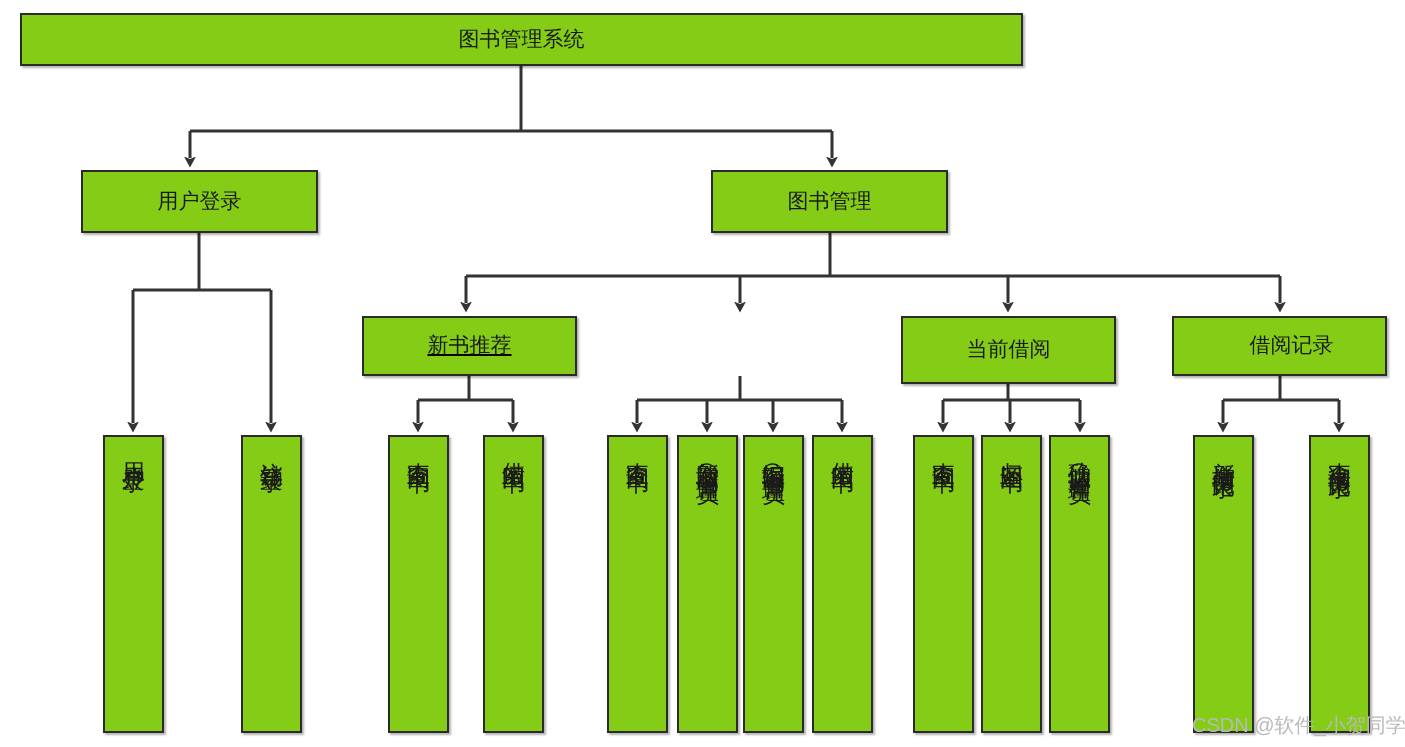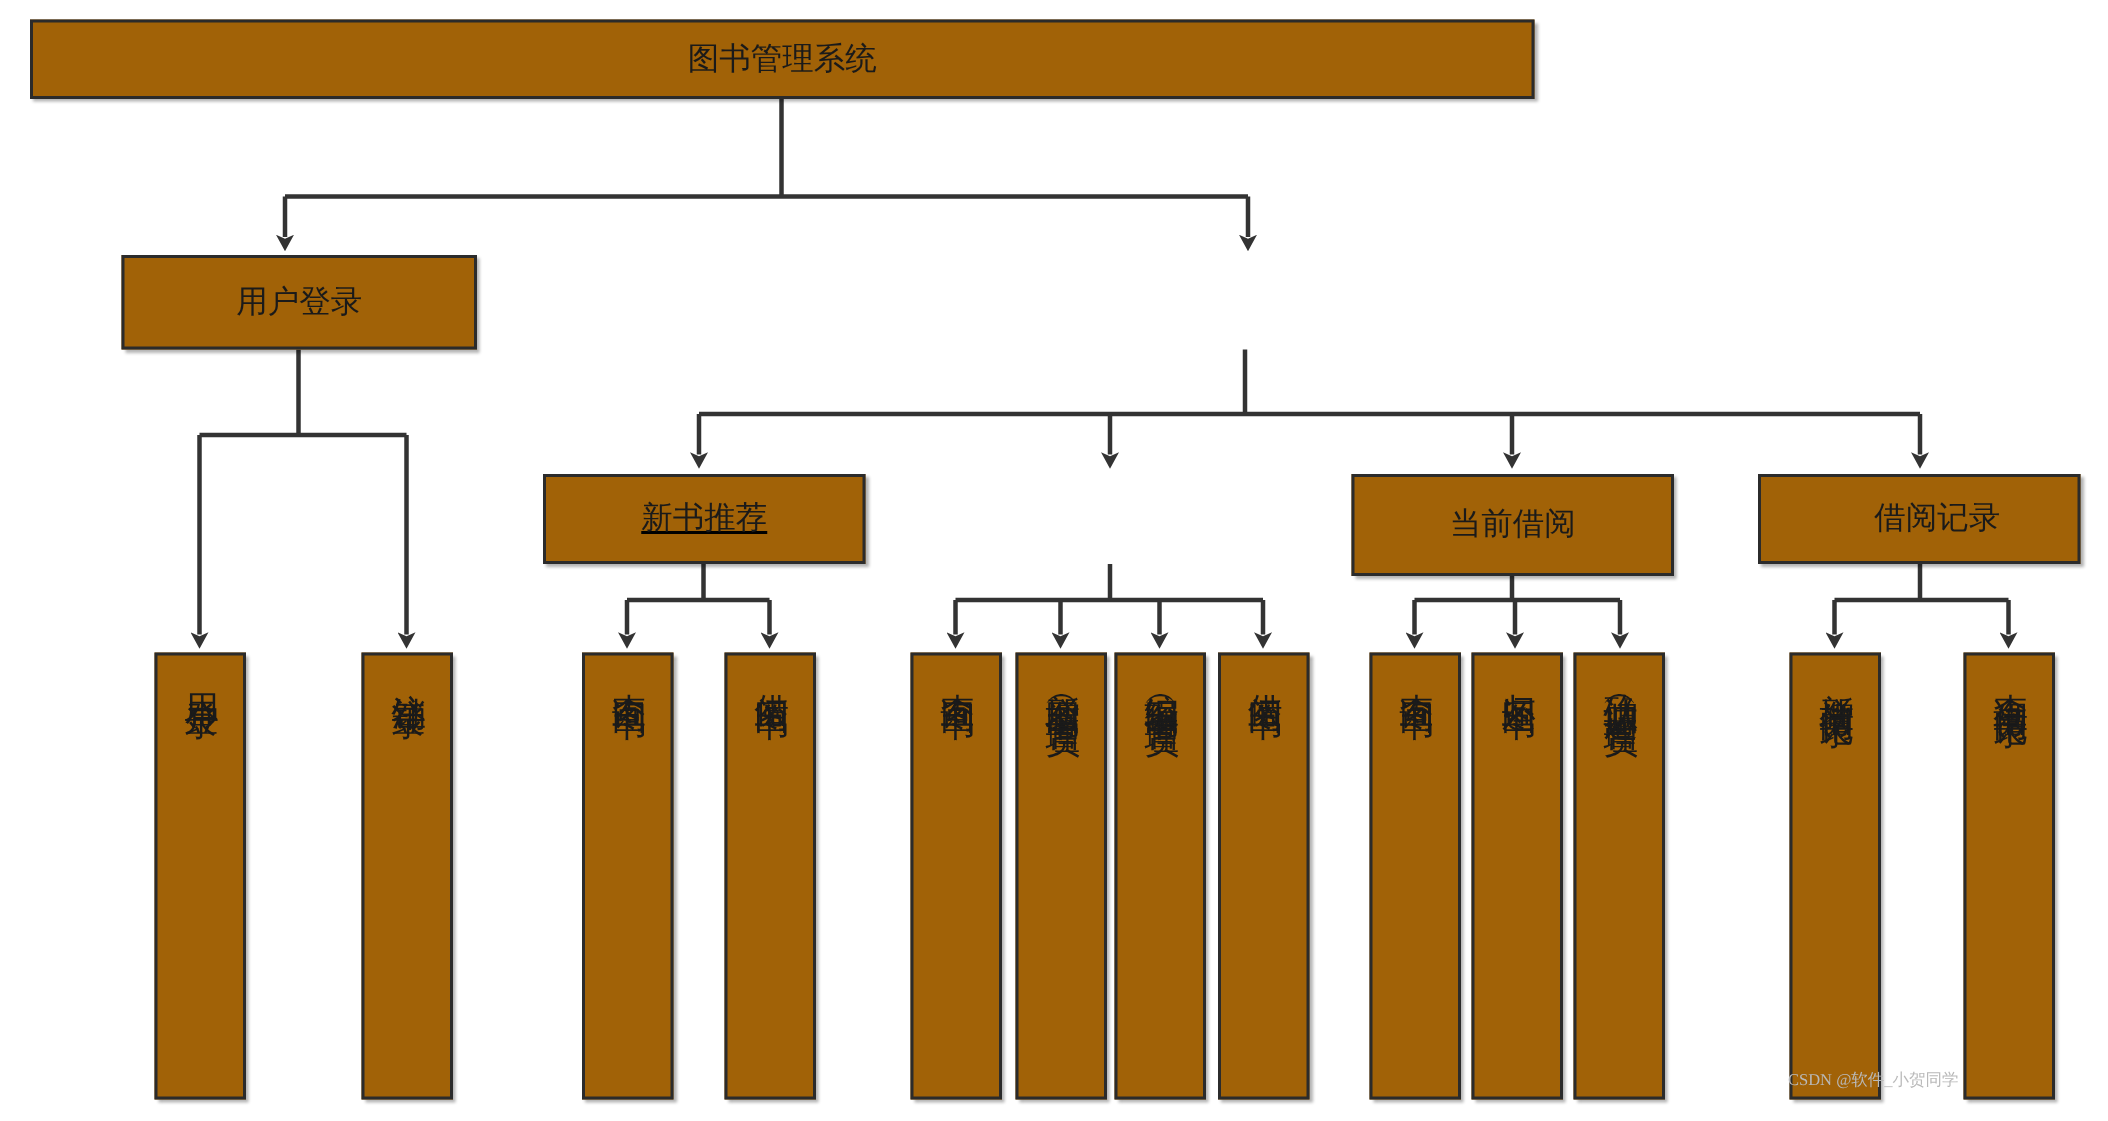--- a/index.html
+++ b/index.html
@@ -1,21 +1,21 @@
 <!DOCTYPE html>
 <html><head>
 <meta charset="utf-8">
 <style>
   html,body{margin:0;padding:0;background:#ffffff;}
   body{width:1405px;height:747px;overflow:hidden;
        font-family:"DejaVu Sans","Liberation Sans",sans-serif;}
   #stage{position:relative;width:1405px;height:747px;background:#fff;}
 
   
-  .node{position:absolute;box-sizing:border-box;background:#a16207;
+  .node{position:absolute;box-sizing:border-box;background:#84cc16;
         border:2.5px solid #2b2b2b;
         box-shadow:2px 2px 2px rgba(0,0,0,0.30);
         display:flex;align-items:center;justify-content:center;}
   .node .lbl{color:#1a1a1a;line-height:1.12;text-align:center;
              white-space:pre;}
 
   
   .h-node .lbl{font-size:21px;}
   .root .lbl{font-size:21px;}
 
@@ -24,22 +24,22 @@
   .v-node .lbl{writing-mode:vertical-rl;text-orientation:upright;
                font-size:23px;letter-spacing:3px;line-height:1.0;
                white-space:nowrap;}
 
   
   #wires{position:absolute;left:0;top:0;width:1405px;height:747px;
          pointer-events:none;}
 
   
   #watermark{position:absolute;left:1192px;top:712px;
-             font-size:11px;color:#b9b9b9;white-space:nowrap;
-             font-family:Liberation Serif, serif;}
+             font-size:20px;color:#b9b9b9;white-space:nowrap;
+             font-family:Liberation Sans, sans-serif;}
 </style>
 </head>
 <body>
 
 <div id="stage">
 
   <svg id="wires" viewBox="0 0 1405 747" width="1405" height="747">
     <defs>
       <marker id="arw" markerWidth="11" markerHeight="12" refX="1.5" refY="6" orient="auto" markerUnits="userSpaceOnUse">
         <path d="M0,0 L11,6 L0,12 L2.6,6 Z" fill="#333333"></path>
@@ -89,20 +89,23 @@
     </g>
   </svg>
 
   <div class="node root h-node" style="left:20px;top:13px;width:1003px;height:53px;">
     <span class="lbl">图书管理系统</span>
   </div>
 
   <div class="node h-node" style="left:81px;top:170px;width:237px;height:63px;">
     <span class="lbl">用户登录</span>
   </div>
+  <div class="node h-node" style="left:711px;top:170px;width:237px;height:63px;">
+    <span class="lbl">图书管理</span>
+  </div>
 
   <div class="node h-node" style="left:362px;top:316px;width:215px;height:60px;text-decoration:underline;">
     <span class="lbl">新书推荐</span>
   </div>
   <div class="node h-node" style="left:901px;top:316px;width:215px;height:68px;">
     <span class="lbl">当前借阅</span>
   </div>
   <div class="node h-node" style="left:1172px;top:316px;width:215px;height:60px;padding-left:24px;">
     <span class="lbl">借阅记录</span>
   </div>

